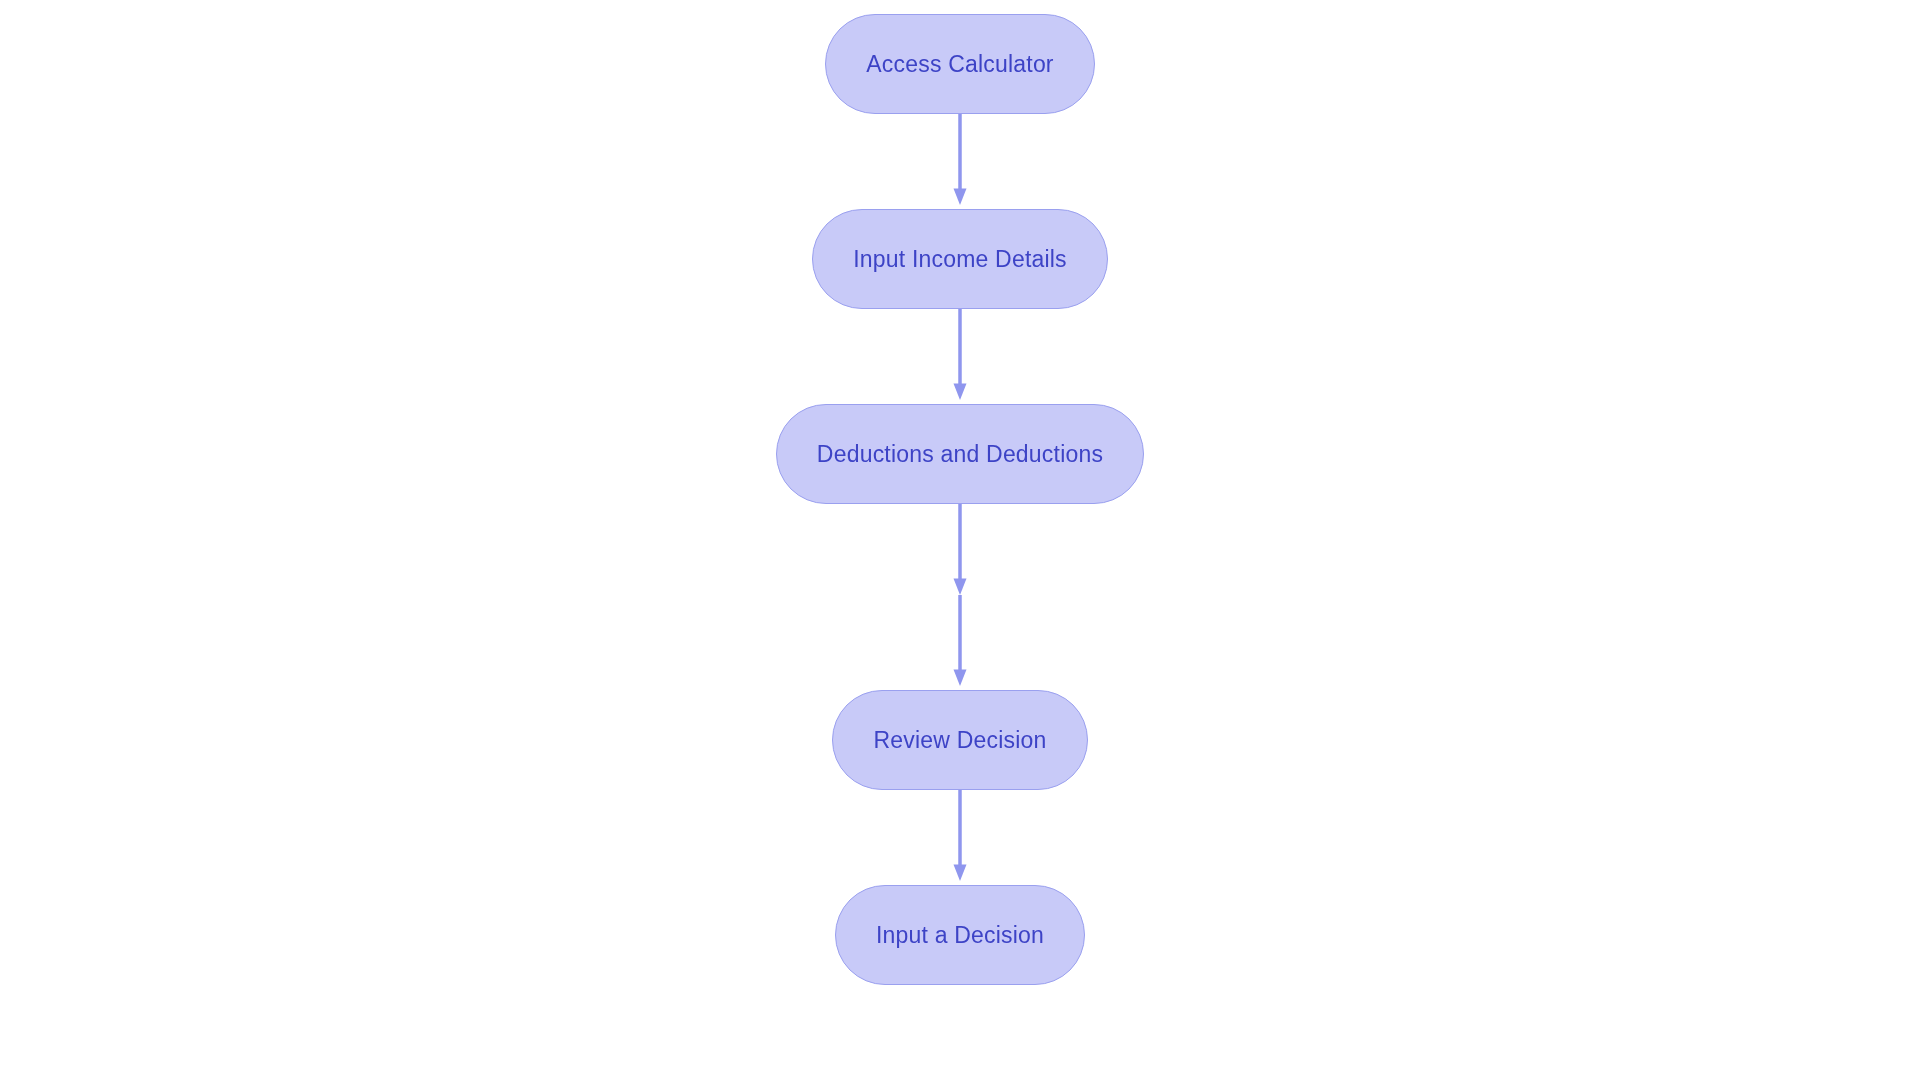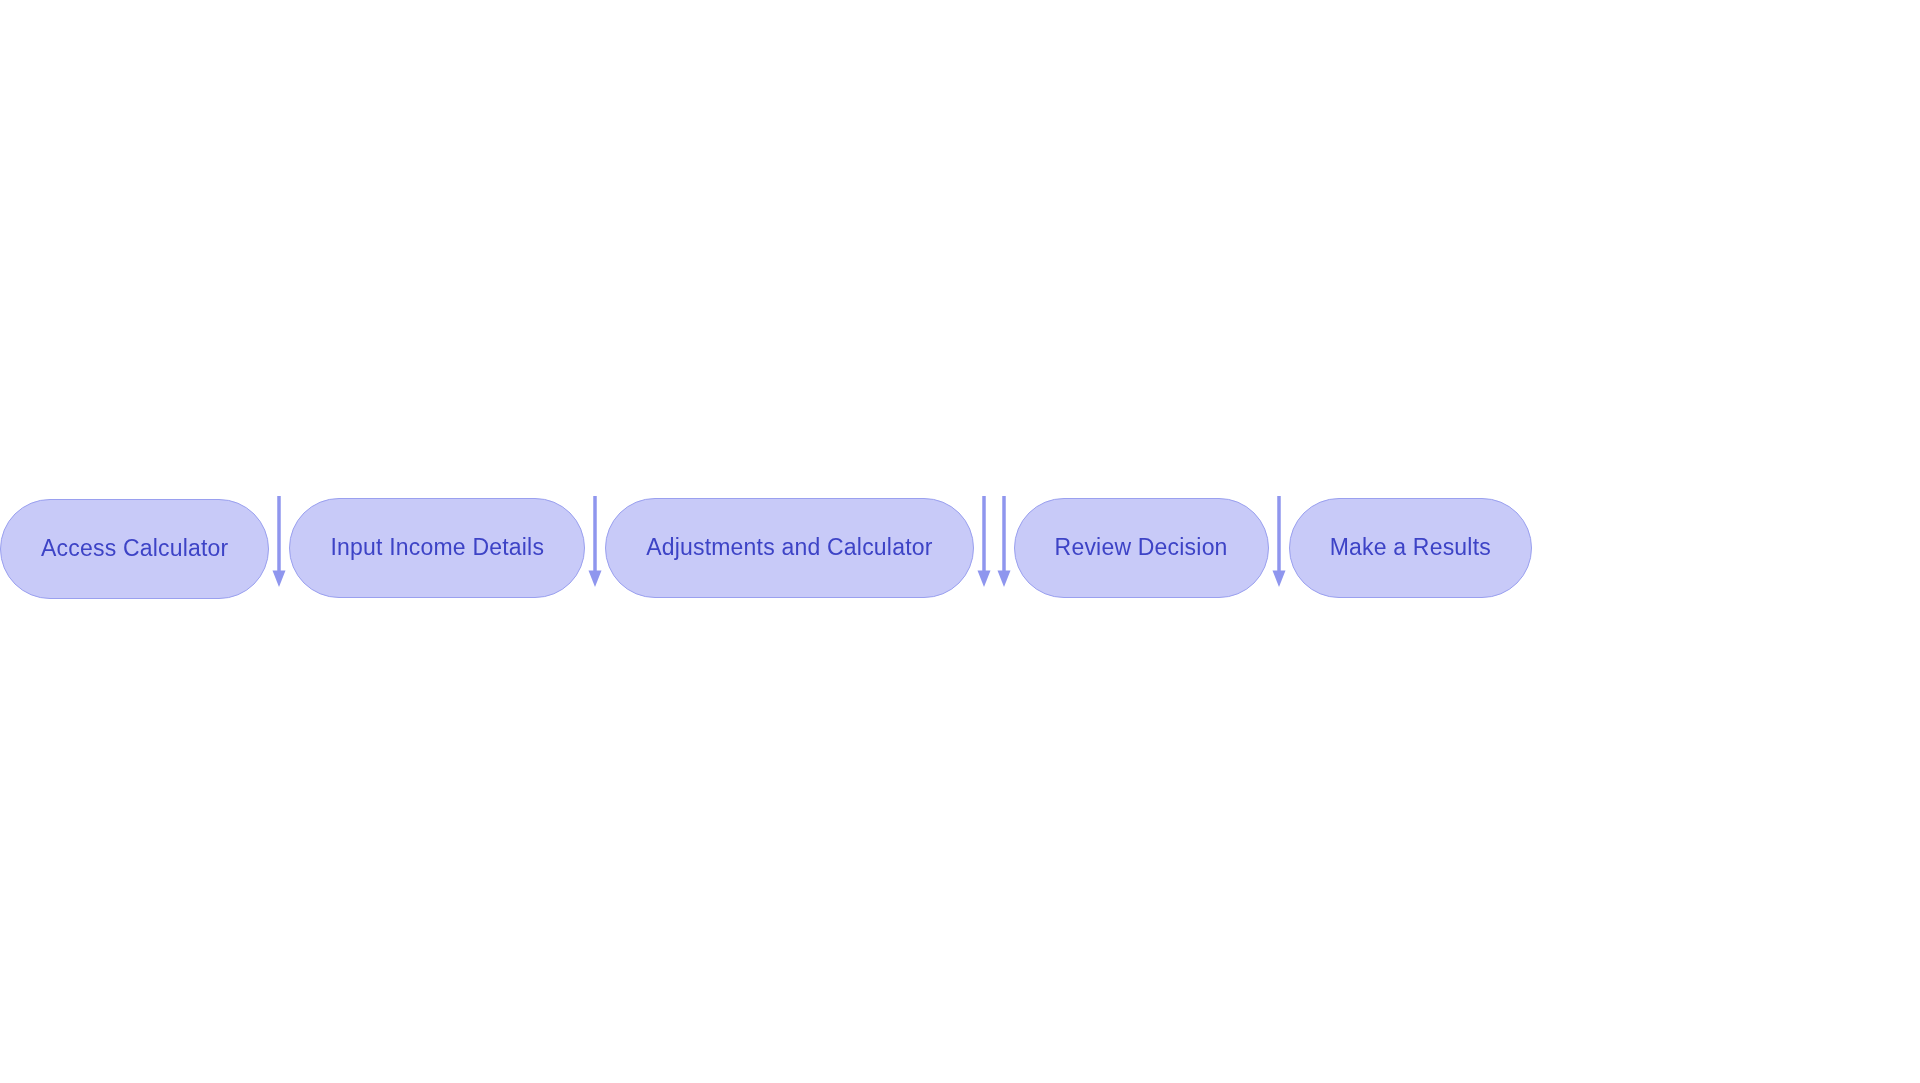--- a/index.html
+++ b/index.html
@@ -9,25 +9,25 @@
     height: 1083px;
     background: #ffffff;
     font-family: "Liberation Sans", "DejaVu Sans", sans-serif;
     overflow: hidden;
   }
   .canvas {
     position: relative;
     width: 1920px;
     height: 1083px;
     display: flex;
-    flex-direction: row;
+    flex-direction: column;
     align-items: center;
   }
   .flow-node {
-    margin-top: 12px;
+    margin-top: 4px;
     height: 100px;
     box-sizing: border-box;
     display: flex;
     align-items: center;
     justify-content: center;
     padding: 0 40px;
     background: #c8caf8;
     border: 1.5px solid #9aa0ef;
     border-radius: 50px;
     color: #3d43c6;
@@ -72,21 +72,21 @@
   </div>
 
   <div class="connector">
     <svg width="20" height="91" viewBox="0 0 20 91">
       <line x1="10" y1="0" x2="10" y2="75" stroke="#8f96ee" stroke-width="3.5"></line>
       <path d="M10 91 L3.5 74.5 L16.5 74.5 Z" fill="#8f96ee"></path>
     </svg>
   </div>
 
   <div class="flow-node">
-    <span>Adjustments and Calculator</span>
+    <span>Deductions and Deductions</span>
   </div>
 
   <div class="connector">
     <svg width="20" height="91" viewBox="0 0 20 91">
       <line x1="10" y1="0" x2="10" y2="75" stroke="#8f96ee" stroke-width="3.5"></line>
       <path d="M10 91 L3.5 74.5 L16.5 74.5 Z" fill="#8f96ee"></path>
     </svg>
   </div>
 
 
@@ -102,16 +102,16 @@
   </div>
 
   <div class="connector">
     <svg width="20" height="91" viewBox="0 0 20 91">
       <line x1="10" y1="0" x2="10" y2="75" stroke="#8f96ee" stroke-width="3.5"></line>
       <path d="M10 91 L3.5 74.5 L16.5 74.5 Z" fill="#8f96ee"></path>
     </svg>
   </div>
 
   <div class="flow-node">
-    <span>Make a Results</span>
+    <span>Input a Decision</span>
   </div>
 
 </div>
 
 </body></html>

